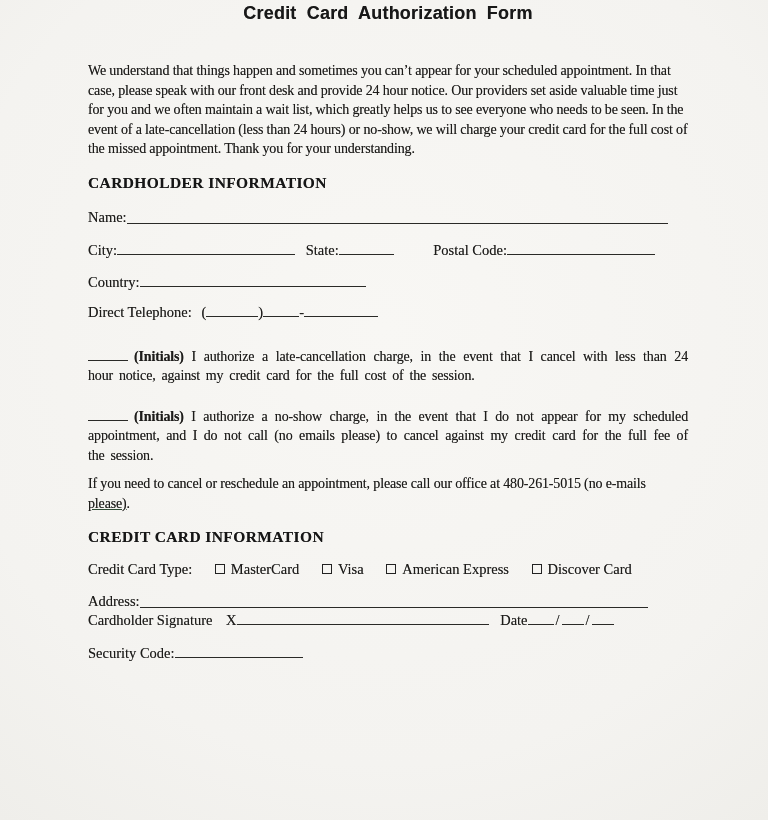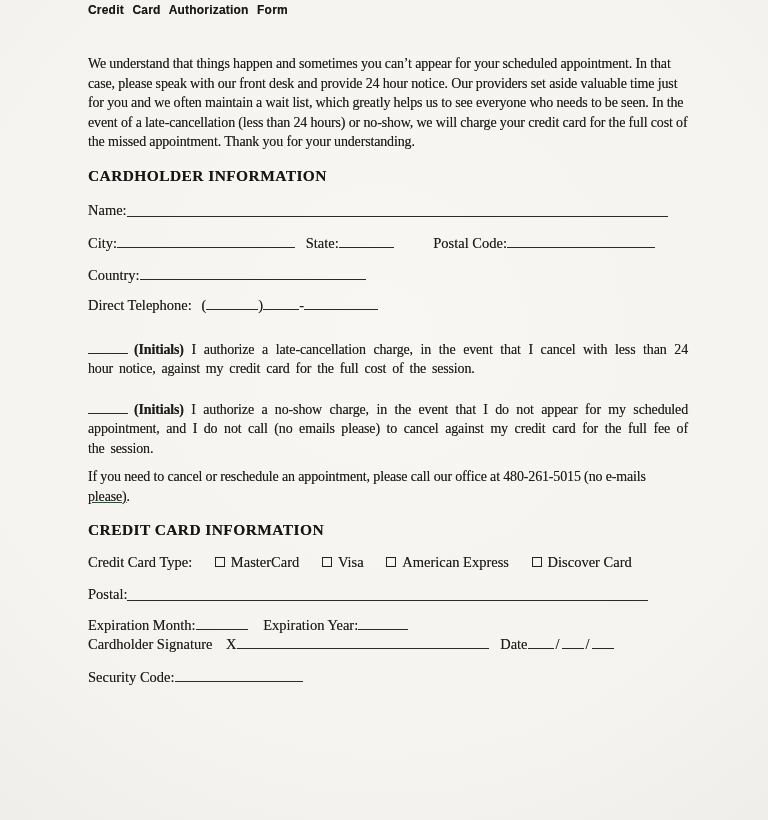--- a/index.html
+++ b/index.html
@@ -10,22 +10,23 @@
     background:#f6f5f2;
     background-image: radial-gradient(circle at 50% 40%, #f8f7f4 0%, #f4f3f0 70%, #efeeea 100%);
     color:#1d1c1a;
     font-family:"Liberation Serif","DejaVu Serif",serif;
     overflow:hidden;
     text-shadow:0 0 0.4px rgba(20,20,20,0.55);
   }
   .content { padding:0 80px 0 88px; }
   .title {
     margin:0; padding-top:3px;
+    text-align:center;
     font-family:"Liberation Sans","DejaVu Sans",sans-serif;
-    font-weight:bold; font-size:12px;
+    font-weight:bold; font-size:18px;
     word-spacing:5px; letter-spacing:0.2px;
     color:#181818;
   }
   .para { font-size:14px; line-height:19.5px; letter-spacing:-0.15px; }
   .intro { margin:37px 0 0 0; width:604px; }
   .sec-heading {
     margin:0; font-size:15.5px; font-weight:bold;
     letter-spacing:0.4px; color:#161616;
   }
   .row { font-size:14.5px; white-space:nowrap; }
@@ -107,28 +108,24 @@
 
     <div class="row" style="margin-top:15px">
       <span class="lbl">Credit Card Type:</span>
       <span class="type-item"><span class="cbx"></span><span>MasterCard</span></span>
       <span class="type-item"><span class="cbx"></span><span>Visa</span></span>
       <span class="type-item"><span class="cbx"></span><span>American Express</span></span>
       <span class="type-item"><span class="cbx"></span><span>Discover Card</span></span>
     </div>
 
     <div class="row flexrow" style="margin-top:15px">
-      <span class="lbl">Postal:</span>
+      <span class="lbl">Address:</span>
       <span class="uline grow" style="margin-right:40px"></span>
     </div>
 
-    <div class="row" style="margin-top:14px">
-      <span class="lbl">Expiration Month:</span><span class="uline" style="width:52px"></span>
-      <span class="lbl" style="margin-left:12px">Expiration Year:</span><span class="uline" style="width:50px"></span>
-    </div>
 
     <div class="row" style="margin-top:2px">
       <span class="lbl">Cardholder Signature</span>
       <span style="margin-left:10px">X</span><span class="uline" style="width:252px"></span>
       <span style="margin-left:8px">Date</span><span class="uline" style="width:26px"></span><span class="slash">/</span><span class="uline" style="width:22px"></span><span class="slash">/</span><span class="uline" style="width:22px"></span>
     </div>
 
     <div class="row" style="margin-top:16px">
       <span class="lbl">Security Code:</span><span class="uline" style="width:128px"></span>
     </div>

